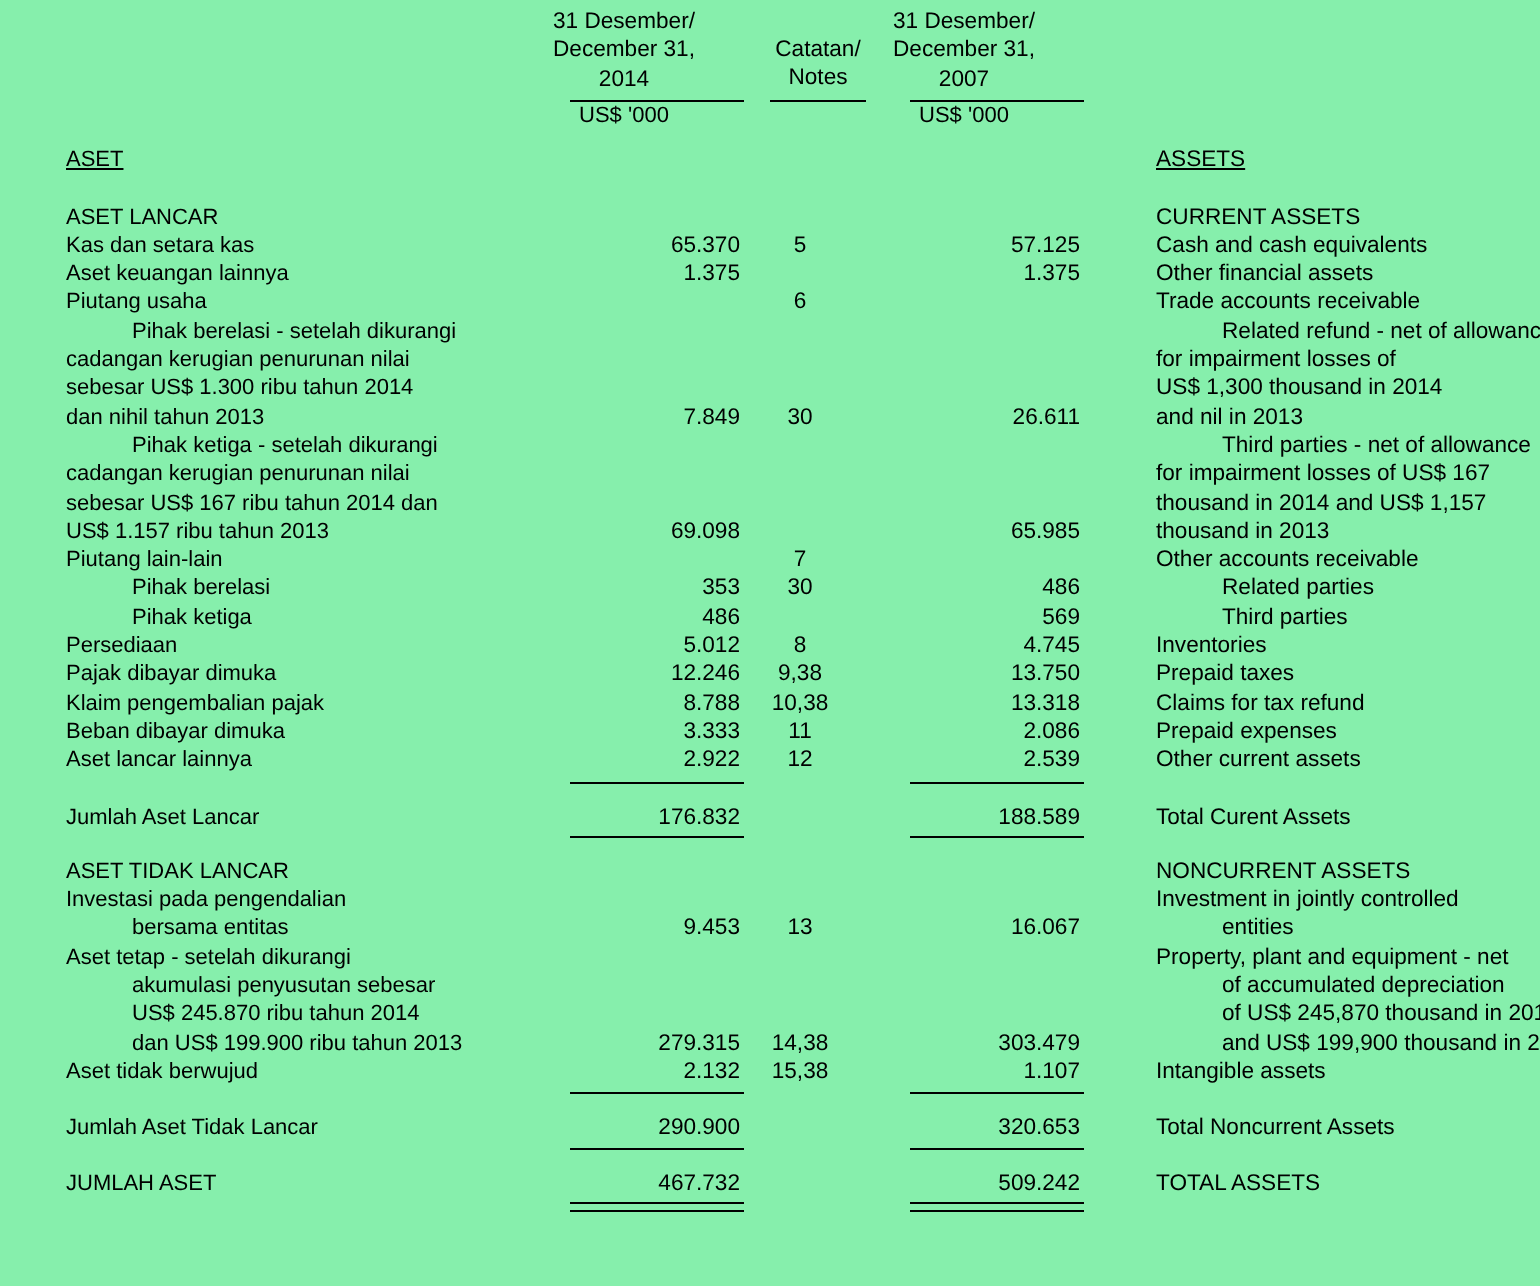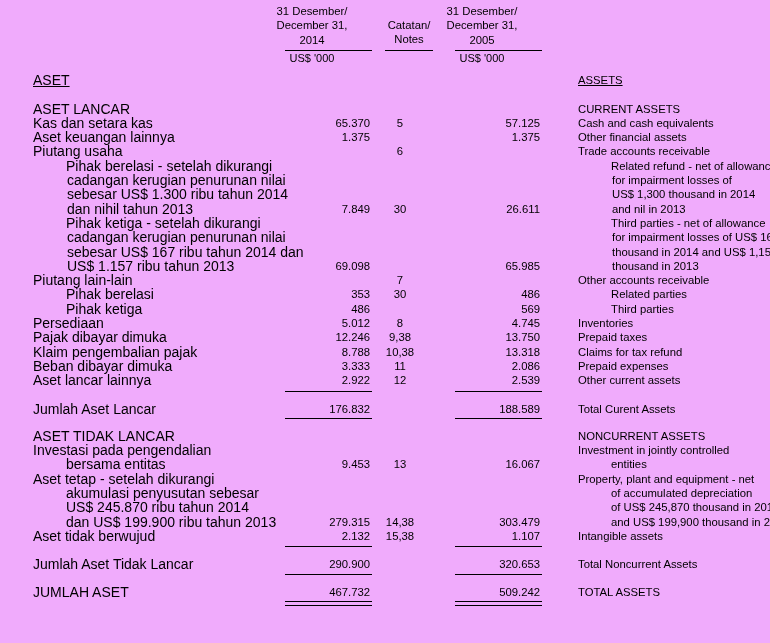--- a/index.html
+++ b/index.html
@@ -8,51 +8,51 @@
     background: #ffffff;
   }
   body {
     font-family: "Liberation Sans", sans-serif;
     color: #000000;
   }
   #page {
     position: relative;
     width: 770px;
     height: 643px;
-    background: #f0abfc;
+    background: #86efac;
     overflow: hidden;
   }
 
   
   .row {
     position: relative;
     height: 14.3px;
     line-height: 14.3px;
     font-size: 11.3px;
     white-space: nowrap;
   }
   .spacer { height: 14.3px; }
   .spacer-sm { height: 7px; }
 
   .lbl-id {
     position: absolute;
     left: 33px;
     top: 0;
-    font-size: 14px;
+    font-size: 11px;
     white-space: nowrap;
   }
   .lbl-en {
     position: absolute;
     left: 578px;
     top: 0;
     font-size: 11.3px;
     white-space: nowrap;
   }
   .i1 { margin-left: 33px; }
-  .i2 { margin-left: 34px; }
+  .i2 { }
 
   .num {
     position: absolute;
     top: 0;
     text-align: right;
     font-size: 11.3px;
   }
   .c2014 { right: 400px; width: 120px; text-align: right; }   
   .cnotes { right: 330px; width: 80px; text-align: center; } 
   .c2013 { right: 230px; width: 120px; }   
@@ -116,21 +116,21 @@
   </div>
 
   <div class="hdr hnotes" style="top:18px;">
     <div>Catatan/</div>
     <div class="ital">Notes</div>
   </div>
 
   <div class="hdr h2013" style="top:4px;">
     <div>31 Desember/</div>
     <div class="ital">December 31,</div>
-    <div>2005</div>
+    <div>2007</div>
   </div>
 
   <div class="rule rule-2014" style="top:50px;"></div>
   <div class="rule rule-notes" style="top:50px;"></div>
   <div class="rule rule-2013" style="top:50px;"></div>
 
   <div class="unit u2014" style="top:51px;">US$ '000</div>
   <div class="unit u2013" style="top:51px;">US$ '000</div>
 
   <div id="body-block">

